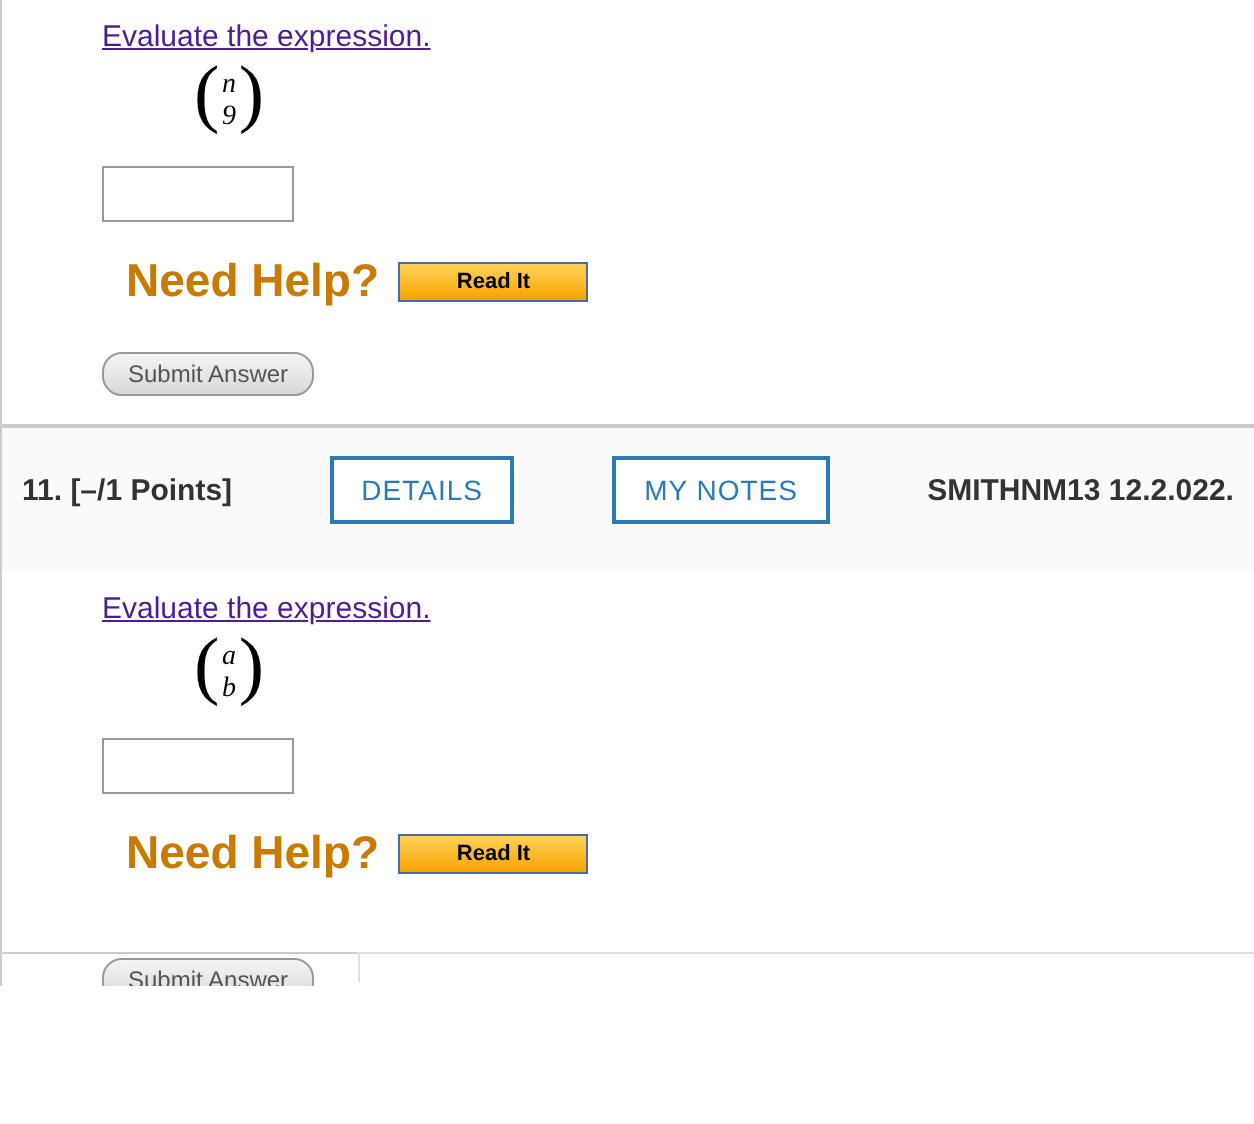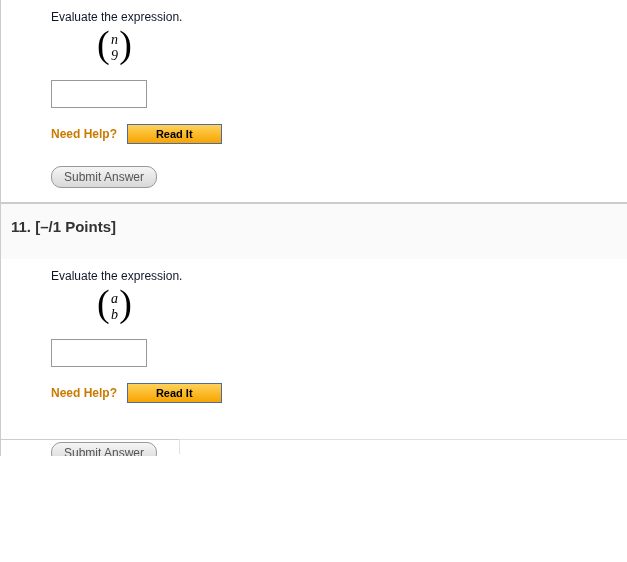--- a/index.html
+++ b/index.html
@@ -11,23 +11,24 @@
     width: 627px;
   }
   .sheet {
     border-left: 1px solid #ccc;
   }
   .question-block {
     padding: 10px 0 14px 50px;
     border-bottom: 1px solid #ccc;
   }
   .prompt {
-    color: #0f172a;
+    color: #4c1d95;
     margin: 0 0 8px 0;
-    font-size: 12px;
+    font-size: 15px;
+    text-decoration: underline;
   }
   .binom-wrap {
     margin: 4px 0 10px 46px;
   }
   .binom {
     display: inline-block;
     position: relative;
     height: 38px;
     vertical-align: middle;
   }
@@ -61,23 +62,24 @@
     margin: 6px 0 16px 0;
     padding: 0 4px;
     font-size: 14px;
   }
   .help-row {
     margin: 8px 0 22px 0;
   }
   .need-help {
     color: #c97a00;
     font-weight: bold;
-    font-size: 12px;
+    font-size: 23px;
     margin-right: 6px;
     vertical-align: middle;
+    margin-left: 12px;
   }
   .read-it {
     display: inline-block;
     background: linear-gradient(#ffd25a, #f7a400);
     border: 1px solid #4a6aa8;
     color: #000;
     font-weight: bold;
     font-size: 11px;
     padding: 3px 28px;
     vertical-align: middle;
@@ -167,20 +169,23 @@
       <span class="need-help">Need Help?</span>
       <button class="read-it">Read It</button>
     </div>
 
     <button class="submit-btn">Submit Answer</button>
   </div>
 
   <div class="question-header">
     <div class="qh-row">
       <span class="q-title">11.  [–/1 Points]</span>
+      <button class="pill-btn">DETAILS</button>
+      <button class="pill-btn">MY NOTES</button>
+      <span class="ref-text">SMITHNM13 12.2.022.</span>
     </div>
     <div class="qh-row">
     </div>
   </div>
 
   <div class="question-block" style="border-bottom:none;">
     <p class="prompt">Evaluate the expression.</p>
 
     <div class="binom-wrap">
       <span class="binom">

